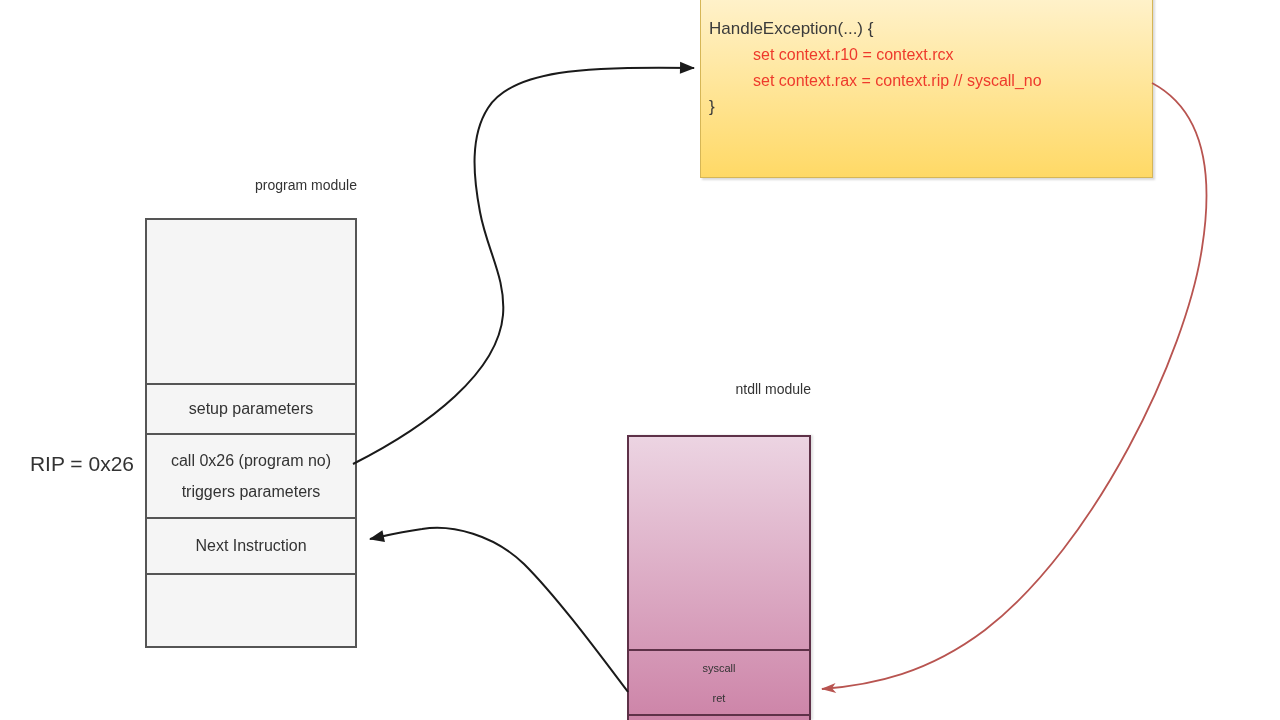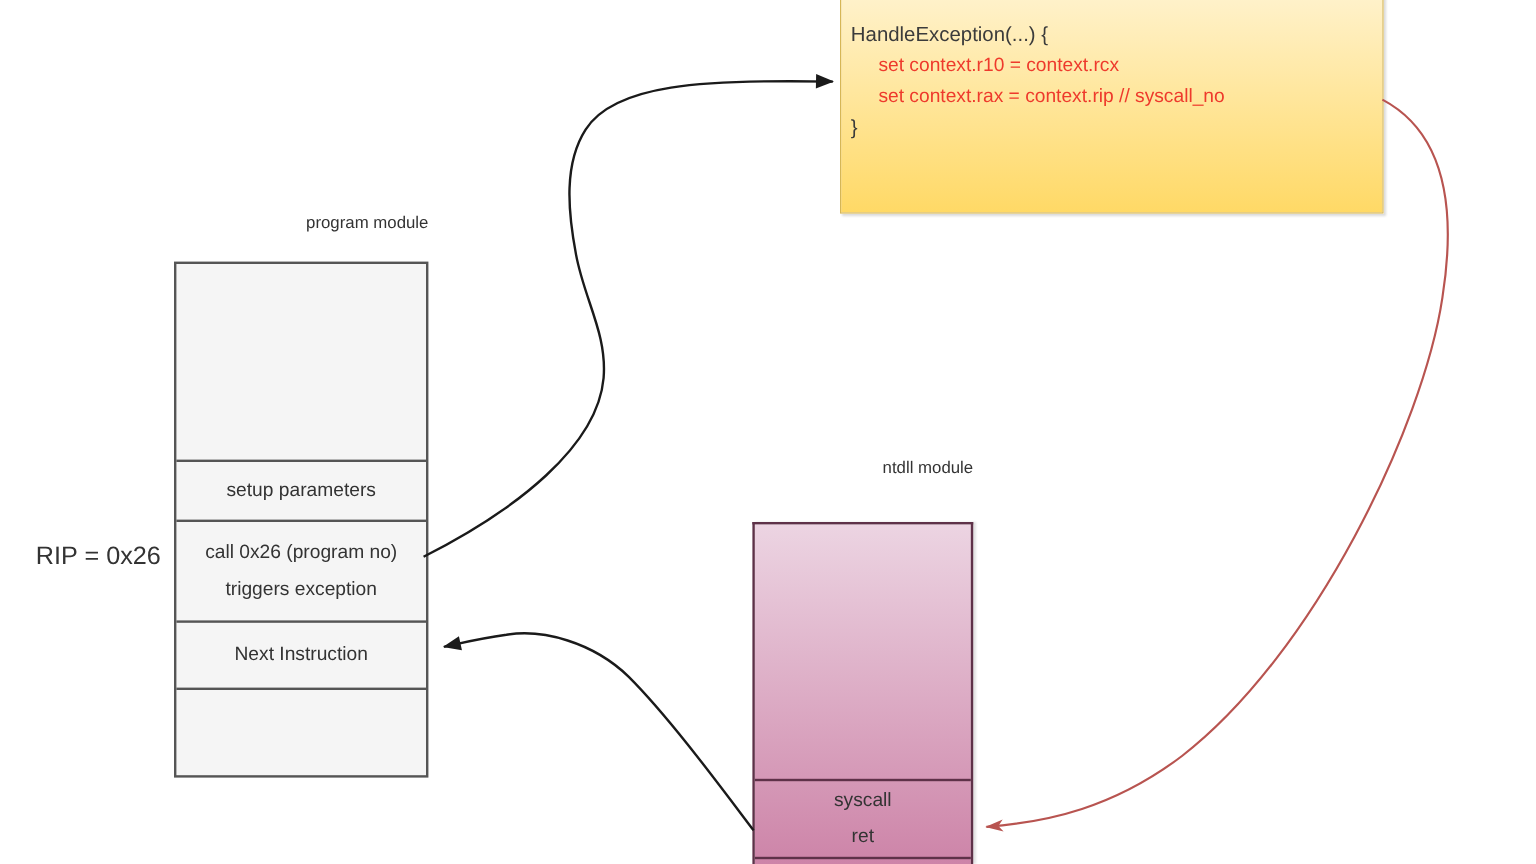--- a/index.html
+++ b/index.html
@@ -39,21 +39,21 @@
     box-shadow: 2px 2px 2px rgba(0,0,0,0.15);
     font-size: 16px;
   }
   .handler-title {
     padding: 23px 0 0 8px;
     font-size: 17px;
     line-height: 22px;
     color: #3b3b3b;
   }
   .handler-code {
-    padding-left: 31px;
+    padding-left: 52px;
     margin-top: 2px;
     color: var(--code-text);
     line-height: 26px;
   }
   .handler-close {
     padding-left: 8px;
     font-size: 17px;
     line-height: 25px;
     color: #3b3b3b;
   }
@@ -101,21 +101,21 @@
   .ntdll-box {
     position: absolute;
     left: 627px; top: 435px;
     width: 184px; height: 285px;
     background: linear-gradient(to bottom, var(--pink-box-top), var(--pink-box-bottom));
     border: 2px solid var(--pink-box-border);
     border-bottom: none;
     box-shadow: 2px 0 2px rgba(0,0,0,0.12);
     display: flex;
     flex-direction: column;
-    font-size: 16px;
+    font-size: 11px;
   }
   .nseg { display: flex; flex-direction: column; align-items: center; justify-content: center; text-align: center; }
   .nseg-1 { height: 212px; }
   .nseg-2 { height: 65px; border-top: 2px solid var(--pink-box-border); line-height: 30px; }
   .nseg-3 { flex: 1; border-top: 2px solid var(--pink-box-border); }
 
   
   .arrows {
     position: absolute;
     left: 0; top: 0;
@@ -141,21 +141,21 @@
     <div class="handler-close">}</div>
   </div>
 
   <div class="module-title program-title">program module</div>
 
   <div class="program-box">
     <div class="pseg pseg-1"></div>
     <div class="pseg pseg-2 pseg-divided">setup parameters</div>
     <div class="pseg pseg-3 pseg-divided">
       <div>call 0x26 (program no)</div>
-      <div>triggers exception</div>
+      <div>triggers parameters</div>
     </div>
     <div class="pseg pseg-4 pseg-divided">Next Instruction</div>
     <div class="pseg pseg-5 pseg-divided"></div>
   </div>
 
   <div class="rip-label">RIP = 0x26</div>
 
   <div class="module-title ntdll-title">ntdll module</div>
 
   <div class="ntdll-box">

